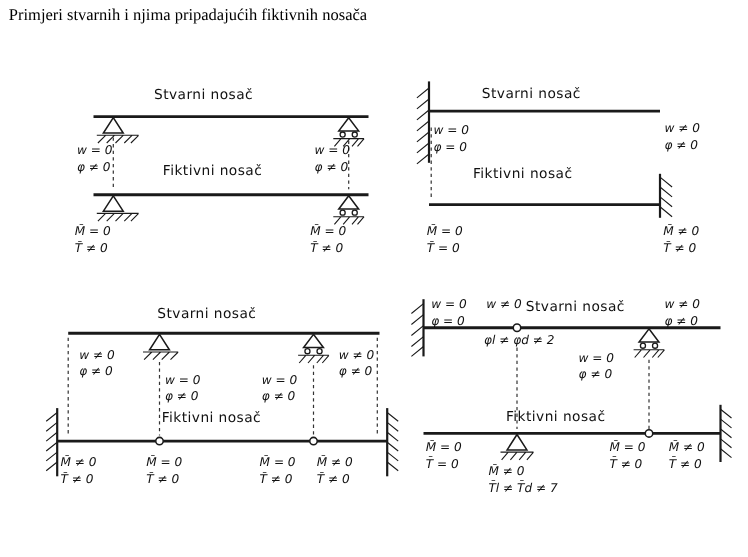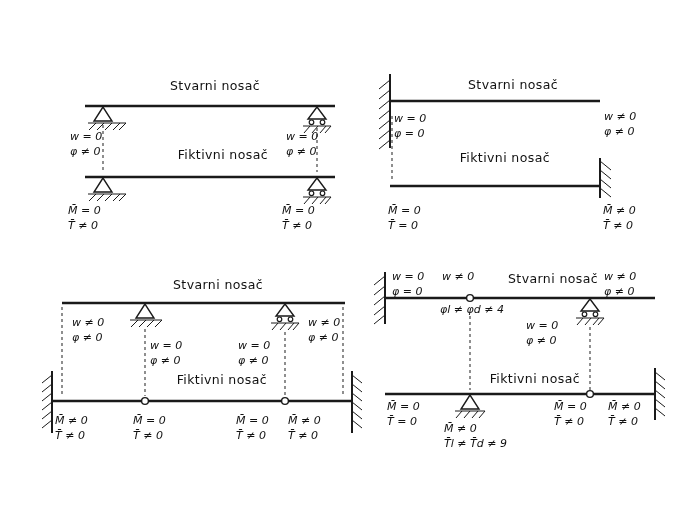--- a/index.html
+++ b/index.html
@@ -1,36 +1,37 @@
 <!DOCTYPE html>
 <html><head>
 <meta charset="utf-8">
 <style>
   html,body{margin:0;padding:0;background:#ffffff;}
   .page{position:relative;width:680px;height:506px;background:#fff;overflow:hidden;
         font-family:"DejaVu Sans",sans-serif;color:#111;}
   .title{position:absolute;left:8px;top:6px;font-family:"Liberation Serif",serif;
          font-size:15px;color:#000;white-space:nowrap;}
-  .lbl{position:absolute;width:120px;text-align:right;font-size:12.5px;
+  .lbl{position:absolute;width:120px;text-align:left;font-size:12.5px;
        letter-spacing:.4px;color:#111;white-space:nowrap;}
   .ann{position:absolute;font-size:11px;line-height:15px;color:#111;white-space:nowrap;font-style:italic;}
   svg{position:absolute;left:0;top:0;}
   .beam{stroke:#1a1a1a;stroke-width:2.6;fill:none;}
   .wall{stroke:#1a1a1a;stroke-width:2;fill:none;}
   .hatch{stroke:#1a1a1a;stroke-width:1;fill:none;}
   .dash{stroke:#333;stroke-width:1.1;stroke-dasharray:3 3;fill:none;}
   .tri{fill:#fff;stroke:#1a1a1a;stroke-width:1.4;}
   .wheel{fill:none;stroke:#1a1a1a;stroke-width:1.2;}
   .hinge{fill:#fff;stroke:#1a1a1a;stroke-width:1.4;}
 </style>
 </head>
 <body>
 
 <div class="page">
 
+  <div class="title">Primjeri stvarnih i njima pripadajućih fiktivnih nosača</div>
 
   <svg width="680" height="506" viewBox="0 0 680 506">
 
     <g>
       <path class="beam" d="M85 106 H335"></path>
       <polygon class="tri" points="103,107 94,121 112,121"></polygon>
       <path class="hatch" d="M88 123 H126 M96 123 l-7 7 M104 123 l-7 7 M112 123 l-7 7 M120 123 l-7 7 M126 123 l-7 7"></path>
       <polygon class="tri" points="317,107 308,119 326,119"></polygon>
       <circle class="wheel" cx="311.5" cy="122.3" r="2.3"></circle>
       <circle class="wheel" cx="322.5" cy="122.3" r="2.3"></circle>
@@ -169,37 +170,37 @@
   </div>
 
   <div class="ann" style="left:392px;top:269px">
     <div>w = 0</div>
     <div>φ = 0</div>
   </div>
   <div class="ann" style="left:442px;top:269px">
     <div>w ≠ 0</div>
   </div>
   <div class="ann" style="left:440px;top:302px">
-    <div>φl ≠ φd ≠ 4</div>
+    <div>φl ≠ φd ≠ 2</div>
   </div>
   <div class="ann" style="left:526px;top:318px">
     <div>w = 0</div>
     <div>φ ≠ 0</div>
   </div>
   <div class="ann" style="left:604px;top:269px">
     <div>w ≠ 0</div>
     <div>φ ≠ 0</div>
   </div>
   <div class="ann" style="left:387px;top:399px">
     <div>M̄ = 0</div>
     <div>T̄ = 0</div>
   </div>
   <div class="ann" style="left:444px;top:421px">
     <div>M̄ ≠ 0</div>
-    <div>T̄l ≠ T̄d ≠ 9</div>
+    <div>T̄l ≠ T̄d ≠ 7</div>
   </div>
   <div class="ann" style="left:554px;top:399px">
     <div>M̄ = 0</div>
     <div>T̄ ≠ 0</div>
   </div>
   <div class="ann" style="left:608px;top:399px">
     <div>M̄ ≠ 0</div>
     <div>T̄ ≠ 0</div>
   </div>
 

